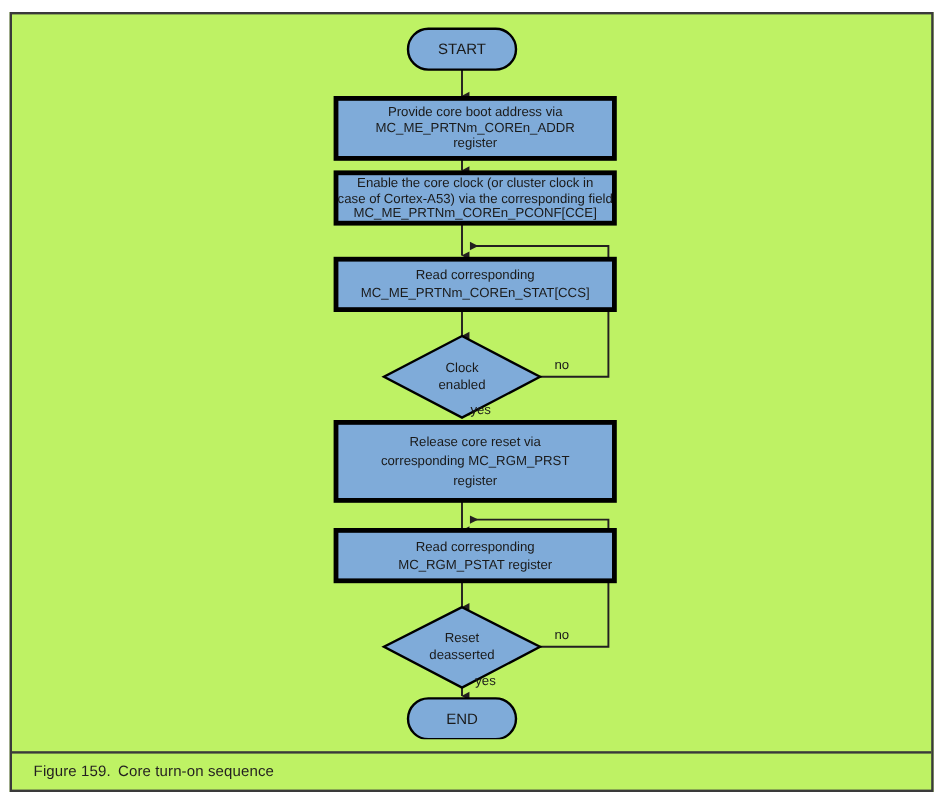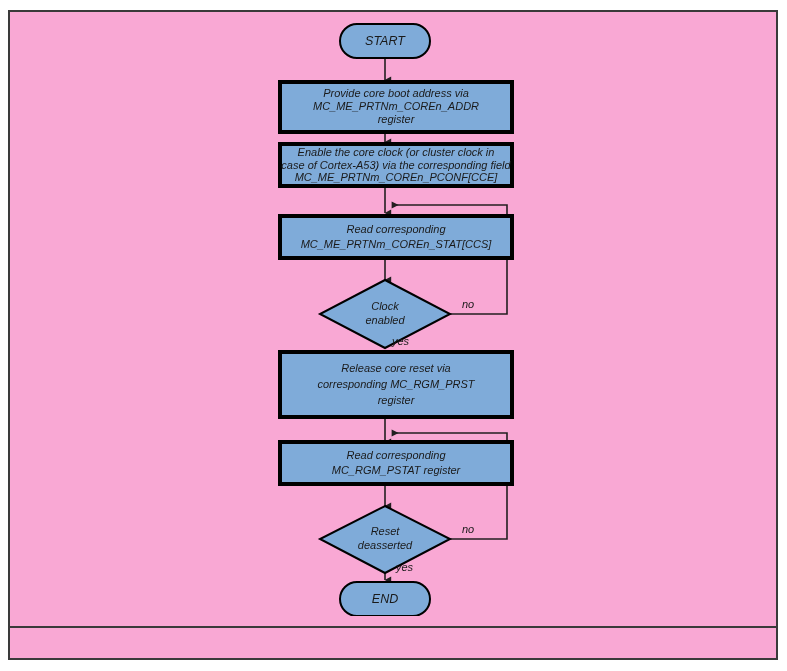--- a/index.html
+++ b/index.html
@@ -17,22 +17,21 @@
   }
 
   #figure-frame {
     position: absolute;
     left: 8px;
     top: 10px;
     width: 770px;
     height: 650px;
     border: 2px solid #3a3a3a;
     box-sizing: border-box;
-    background: #f9a8d4;
-    font-style: italic;
+    background: #bef264;
   }
 
   #flow-canvas {
     position: absolute;
     left: 0;
     top: 0;
     width: 766px;
     height: 604px;
   }
 
@@ -180,14 +179,17 @@
 
     <g>
       <rect class="shape-fill shape-stroke-thin" x="330" y="570" width="90" height="34" rx="17" ry="17"></rect>
       <text class="terminal-text" x="375" y="588">END</text>
     </g>
 
   </svg>
 
   <div id="caption-separator"></div>
 
+  <div id="figure-caption">
+    <span class="cap-label">Figure 159.</span><span>Core turn-on sequence</span>
+  </div>
 
 </div>
 
 </body></html>

